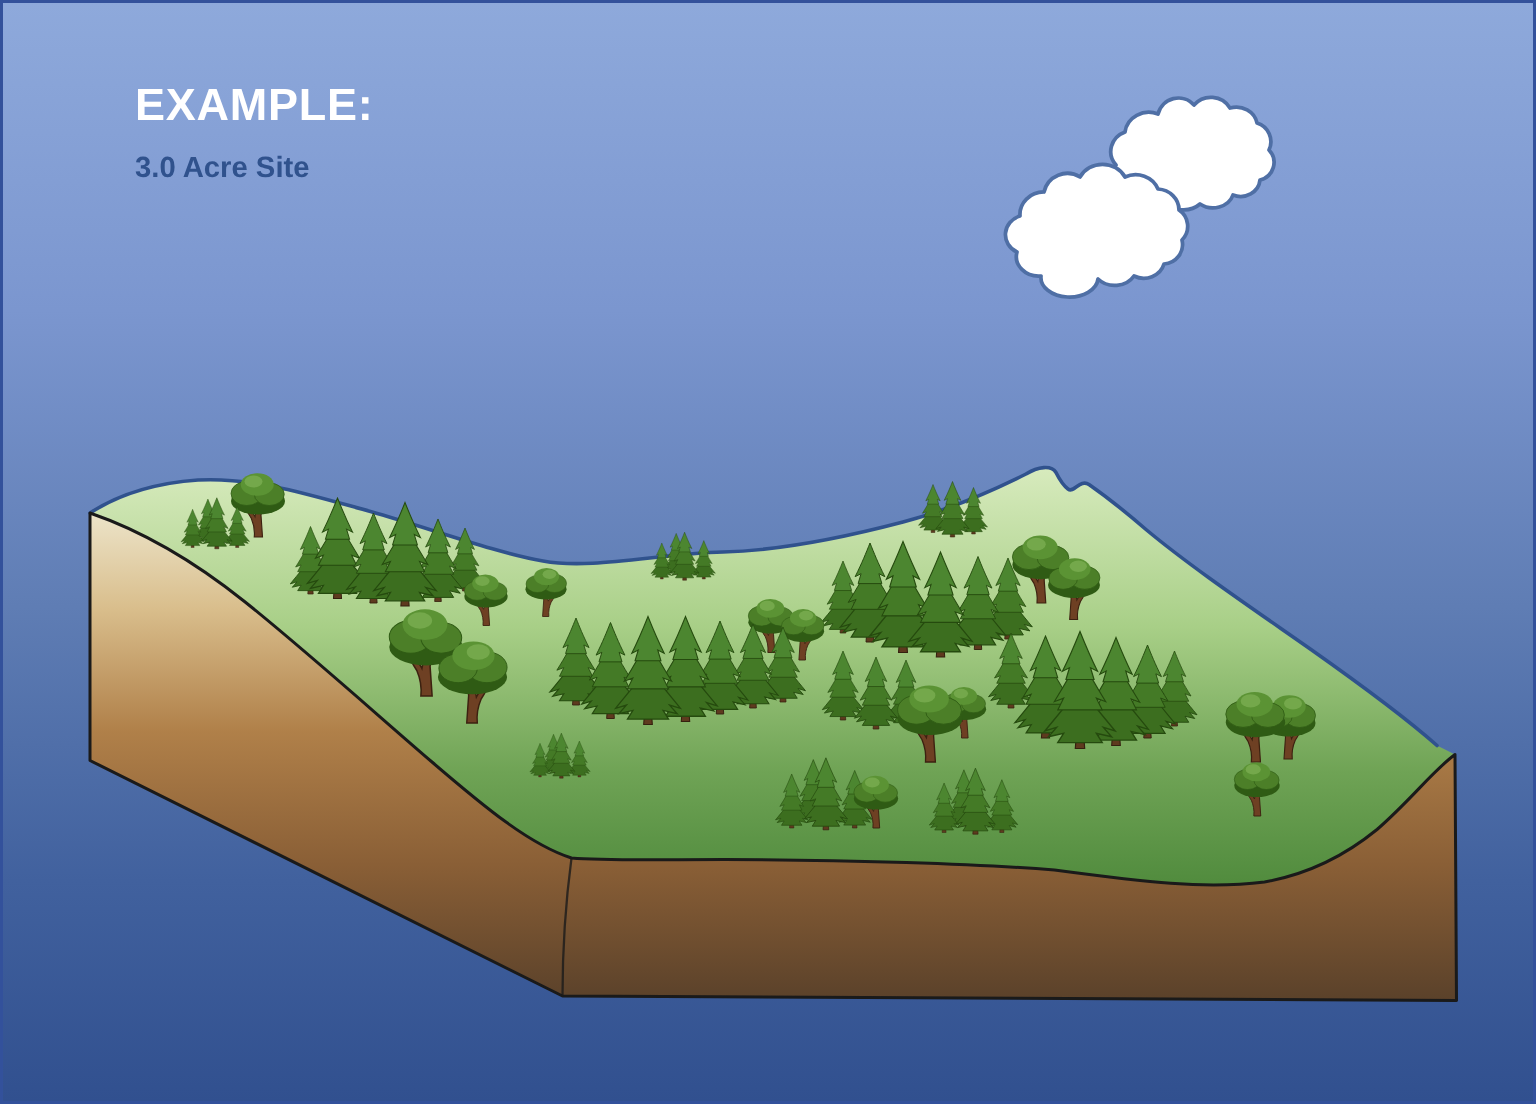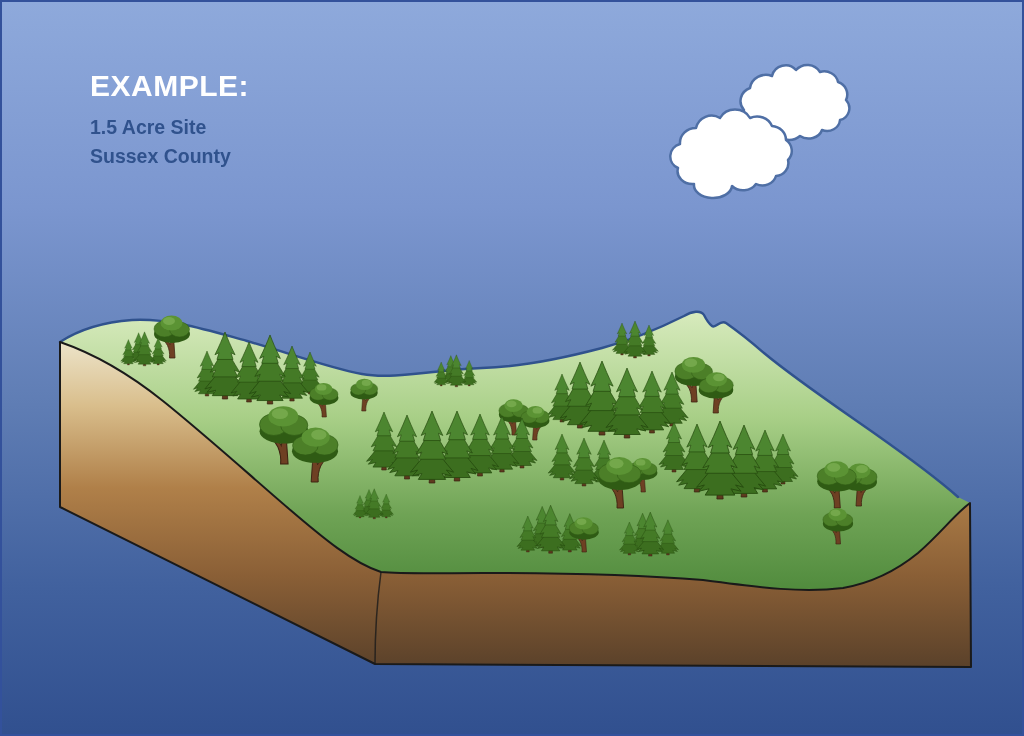--- a/index.html
+++ b/index.html
@@ -13,21 +13,21 @@
       var(--sky-top,#8EA9DB) 0%,
       #7B96CF 28%,
       var(--sky-mid,#5F7DB4) 55%,
       #41619E 80%,
       var(--sky-bottom,#31508F) 100%);
     font-family:"Liberation Sans", sans-serif;
   }
   .illustration{position:absolute;left:0;top:0;width:1024px;height:736px;display:block;}
   .text-block{
     position:absolute;left:88px;top:52px;
-    display:flex;flex-direction:column;margin-top:15px;
+    display:flex;flex-direction:column;
   }
   .title{
     color:var(--title-color,#FFFFFF);
     font-size:30px;font-weight:700;letter-spacing:.5px;
     margin:0 0 11px 0;line-height:1.1;
   }
   .subtitle-line{
     color:var(--subtitle-color,#30528D);
     font-size:19.5px;font-weight:700;line-height:29px;
     margin:0;
@@ -209,17 +209,16 @@
            a 13 13 0 0 1 2 20
            a 13 13 0 0 1 -12 16
            a 14 13 0 0 1 -20 8
            a 15 13 0 0 1 -24 2
            a 19 13 0 0 1 -38 -2 Z"></path>
     </g>
   </svg>
 
   <div class="text-block">
     <h1 class="title">EXAMPLE:</h1>
-    <p class="subtitle-line">1.5 Acre Site</p>
-    <p class="subtitle-line">Sussex County</p>
+    <p class="subtitle-line">3.0 Acre Site</p>
   </div>
 
 </div>
 
 </body></html>

